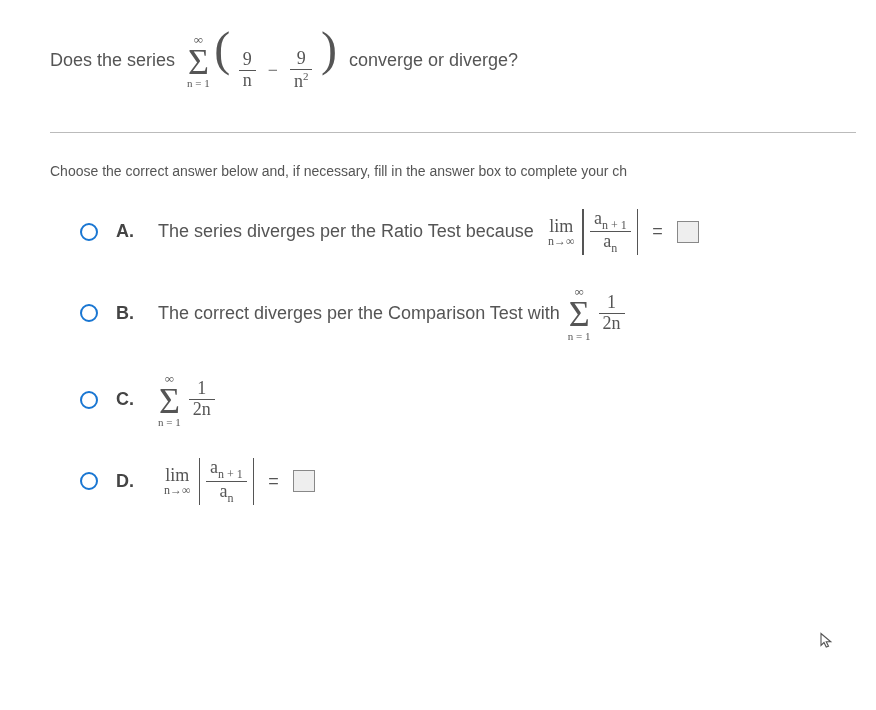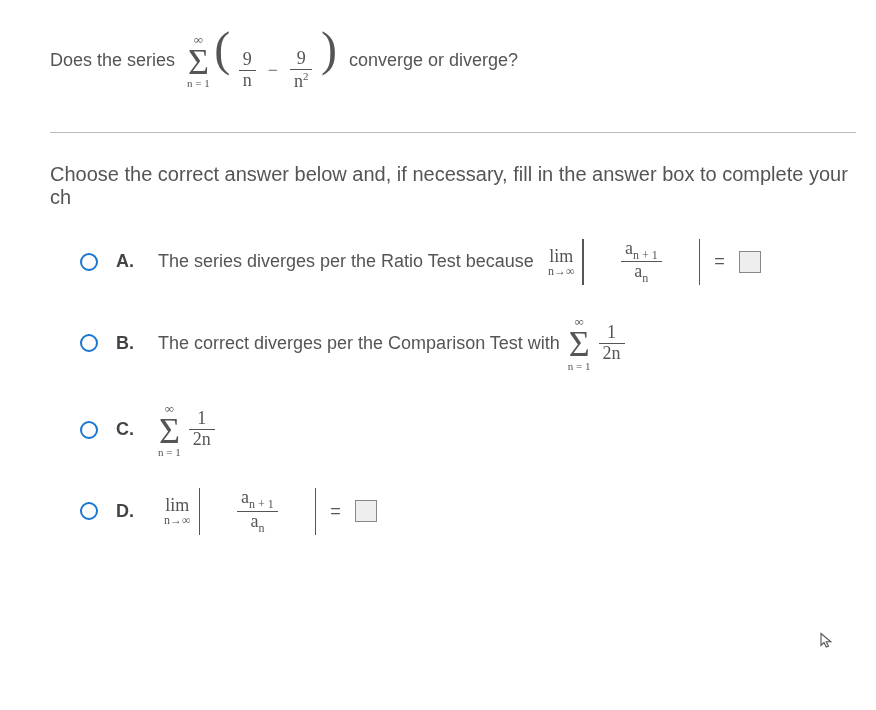--- a/index.html
+++ b/index.html
@@ -60,21 +60,21 @@
 .frac .bar { width: 100%; border-top: 1.5px solid #555; }
 .frac .den { padding: 0 4px; }
 .minus { padding: 0 4px; }
 hr.sep {
   border: none;
   border-top: 1px solid #bbb;
   margin: 40px 0 30px 0;
 }
 .instruction {
   margin-bottom: 30px;
-  font-size: 20px;
+  font-size: 14px;
 }
 .choice {
   display: flex;
   align-items: center;
   gap: 18px;
   margin: 30px 0 30px 30px;
 }
 .radio {
   width: 18px;
   height: 18px;
@@ -101,21 +101,20 @@
   align-items: center;
   line-height: 1;
   vertical-align: middle;
   margin-left: 6px;
 }
 .lim-block .lim { font-size: 18px; }
 .lim-block .sub { font-size: 12px; }
 .abs {
   display: inline-flex;
   align-items: center;
-  gap: 31px;
 }
 .abs-bar {
   width: 1.5px;
   background: #555;
   align-self: stretch;
   min-height: 46px;
 }
 .abs-inner { padding: 0 6px; }
 .subsc { font-size: 12px; vertical-align: sub; }
 .box {

